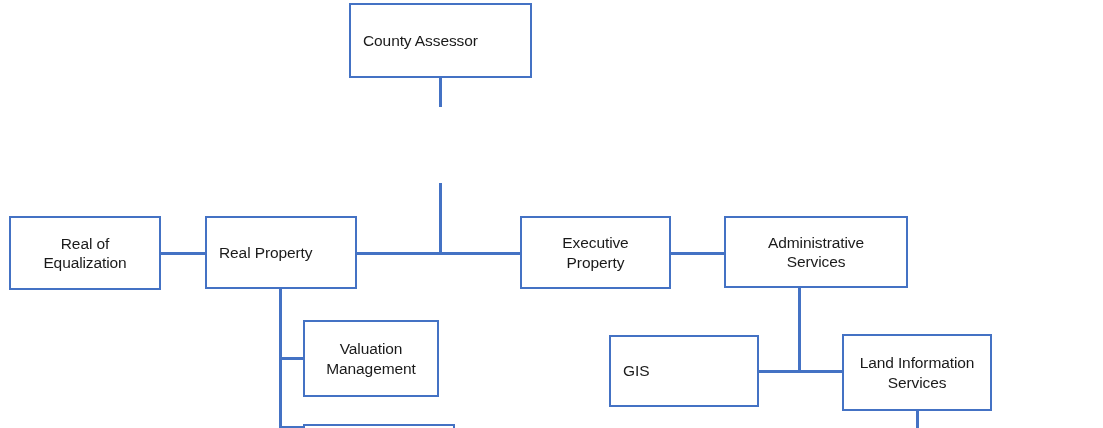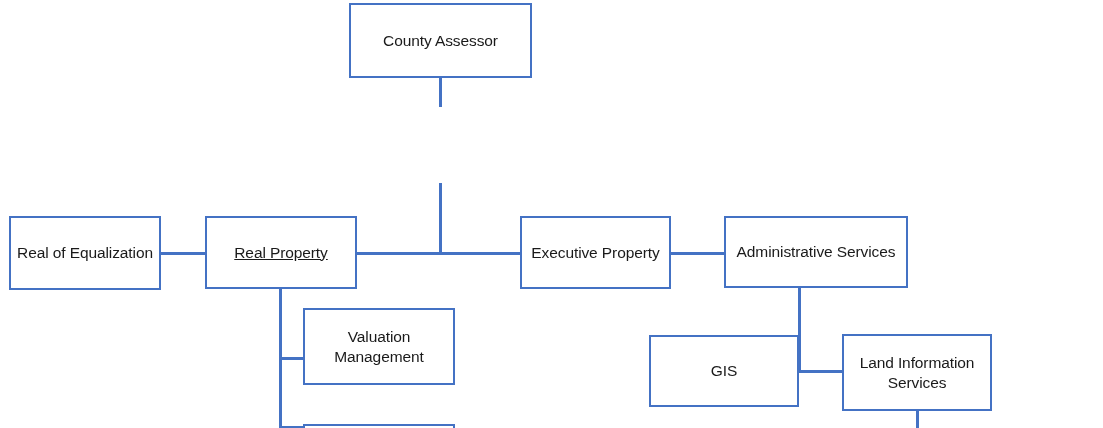--- a/index.html
+++ b/index.html
@@ -17,28 +17,27 @@
     background: #ffffff;
     overflow: hidden;
   }
   .node {
     position: absolute;
     box-sizing: border-box;
     border: 2px solid #4472C4;
     background: #ffffff;
     display: flex;
     align-items: center;
-    justify-content: center;
     text-align: center;
     color: #1a1a1a;
     font-size: 15.5px;
     line-height: 1.25;
     font-family: "Liberation Sans", sans-serif;
     letter-spacing: -0.1px;
-    padding: 2px 4px;
+    padding: 2px 12px;
     z-index: 2;
   }
   .node-label {
     display: block;
     white-space: pre-line;
   }
   .connector {
     position: absolute;
     background: #4472C4;
     z-index: 1;
@@ -71,37 +70,37 @@
 
   <div class="node" style="left:349px; top:3px; width:183px; height:75px;">
     <span class="node-label">County Assessor</span>
   </div>
 
 
   <div class="node" style="left:9px; top:216px; width:152px; height:74px;">
     <span class="node-label">Real of Equalization</span>
   </div>
 
-  <div class="node" style="left:205px; top:216px; width:152px; height:73px;text-decoration:underline;">
+  <div class="node" style="left:205px; top:216px; width:152px; height:73px;">
     <span class="node-label">Real Property</span>
   </div>
 
   <div class="node" style="left:520px; top:216px; width:151px; height:73px;">
     <span class="node-label">Executive Property</span>
   </div>
 
   <div class="node" style="left:724px; top:216px; width:184px; height:72px;">
     <span class="node-label">Administrative Services</span>
   </div>
 
-  <div class="node" style="left:303px; top:308px; width:152px; height:77px;">
+  <div class="node" style="left:303px; top:320px; width:136px; height:77px;">
     <span class="node-label">Valuation Management</span>
   </div>
 
-  <div class="node" style="left:609px; top:335px; width:150px; height:72px;margin-left:40px;">
+  <div class="node" style="left:609px; top:335px; width:150px; height:72px;">
     <span class="node-label">GIS</span>
   </div>
 
   <div class="node" style="left:842px; top:334px; width:150px; height:77px;">
     <span class="node-label">Land Information Services</span>
   </div>
 
   <div class="node" style="left:303px; top:424px; width:152px; height:40px;">
     <span class="node-label"></span>
   </div>

